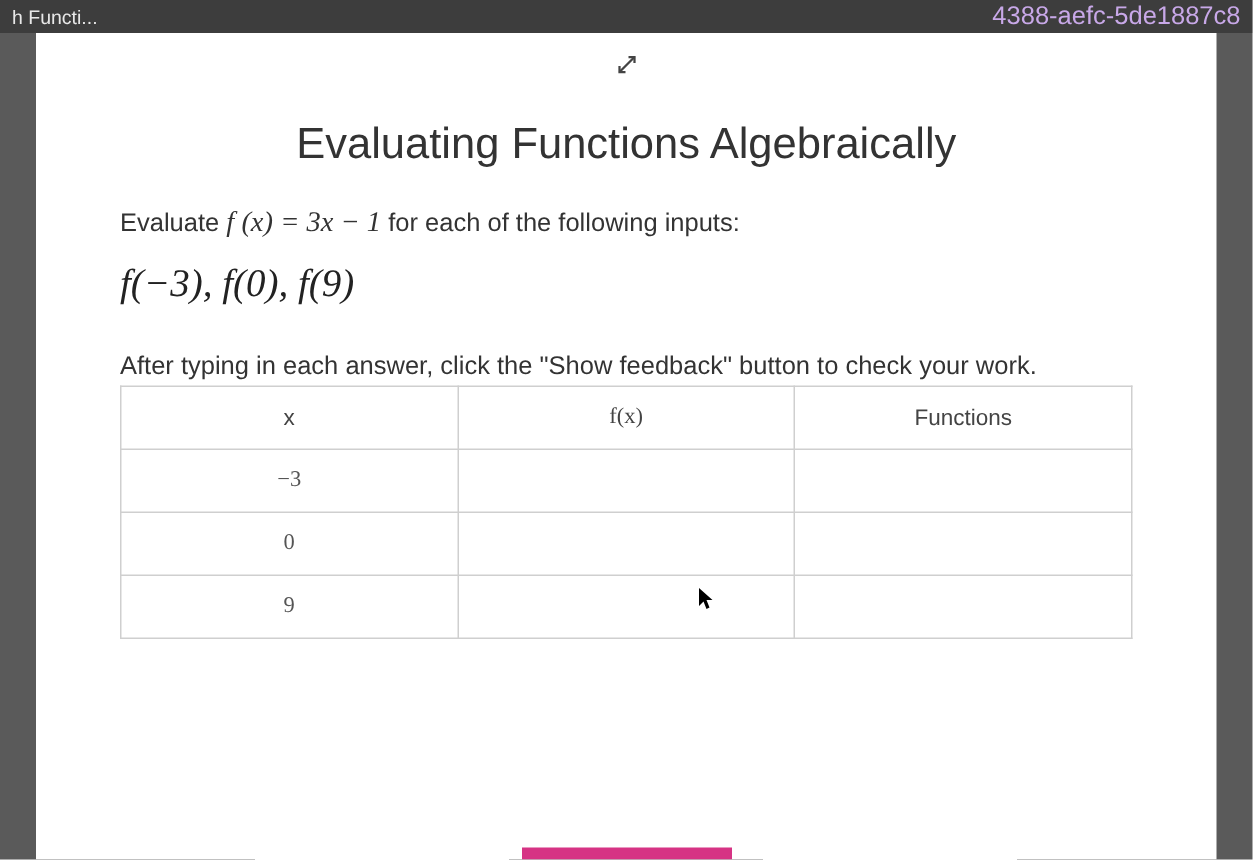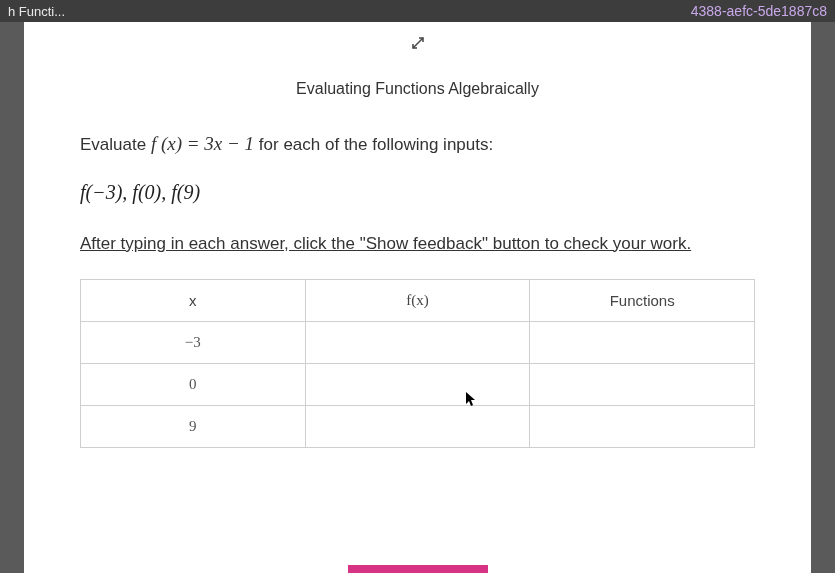--- a/index.html
+++ b/index.html
@@ -16,21 +16,21 @@
     color: #e8e8e8;
     height: 22px;
     font-size: 13px;
     padding: 2px 8px;
     display: flex;
     justify-content: space-between;
     align-items: center;
     white-space: nowrap;
   }
   .top-left { overflow: hidden; }
-  .top-right { font-size: 14px; color: #c8a8e8; }
+  .top-right { font-size: 17px; color: #c8a8e8; }
   .page {
     background: #ffffff;
     margin: 0 24px 0 24px;
     padding: 18px 18px 0 18px;
     height: 551px;
     position: relative;
   }
   .expand-icon {
     position: absolute;
     top: 14px;
@@ -38,49 +38,47 @@
     transform: translateX(-50%);
     color: #444;
     font-size: 14px;
     cursor: pointer;
   }
   .content {
     padding: 40px 38px 0 38px;
   }
   .title {
     text-align: center;
-    font-size: 16px;
+    font-size: 29px;
     color: #333;
     font-weight: normal;
-    margin-bottom: 32px;
+    margin-bottom: 22px;
   }
   .prompt {
     font-size: 17px;
     color: #333;
-    margin-bottom: 22px;
+    margin-bottom: 10px;
     line-height: 1.5;
   }
   .prompt .math {
     font-family: 'Times New Roman', serif;
     font-style: italic;
     font-size: 19px;
   }
   .fn-list {
     font-family: 'Times New Roman', serif;
     font-style: italic;
-    font-size: 20px;
+    font-size: 26px;
     color: #222;
     margin-bottom: 26px;
   }
   .instr {
     font-size: 17px;
     color: #333;
     line-height: 1.6;
-    margin-bottom: 22px;
-    text-decoration: underline;
   }
   table {
     border-collapse: collapse;
     width: 100%;
     table-layout: fixed;
   }
   th, td {
     border: 1px solid #cfcfcf;
     height: 42px;
     text-align: center;

